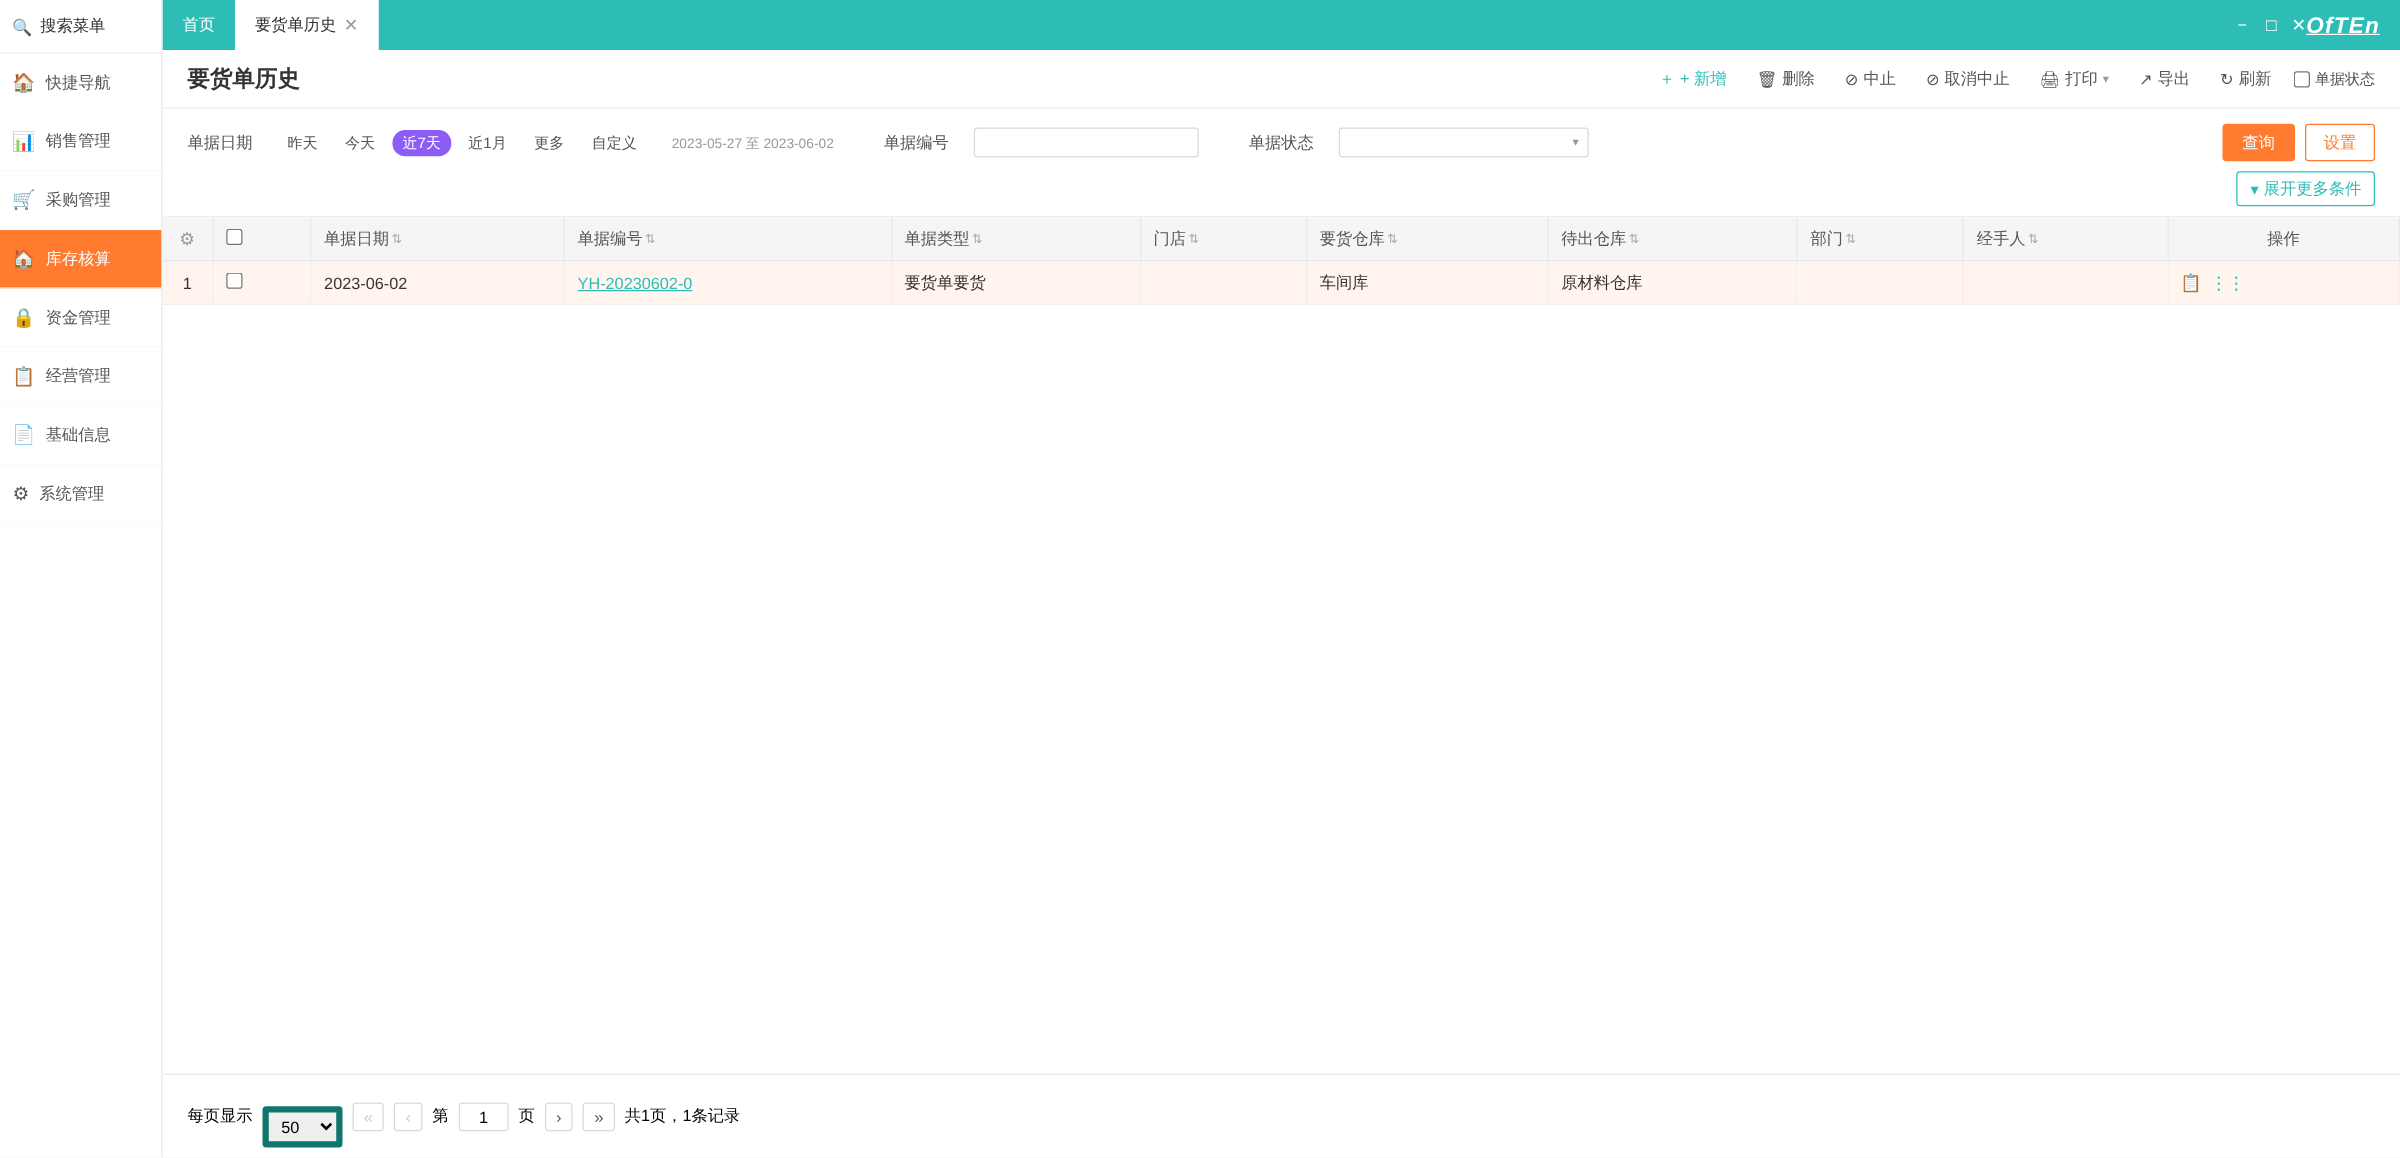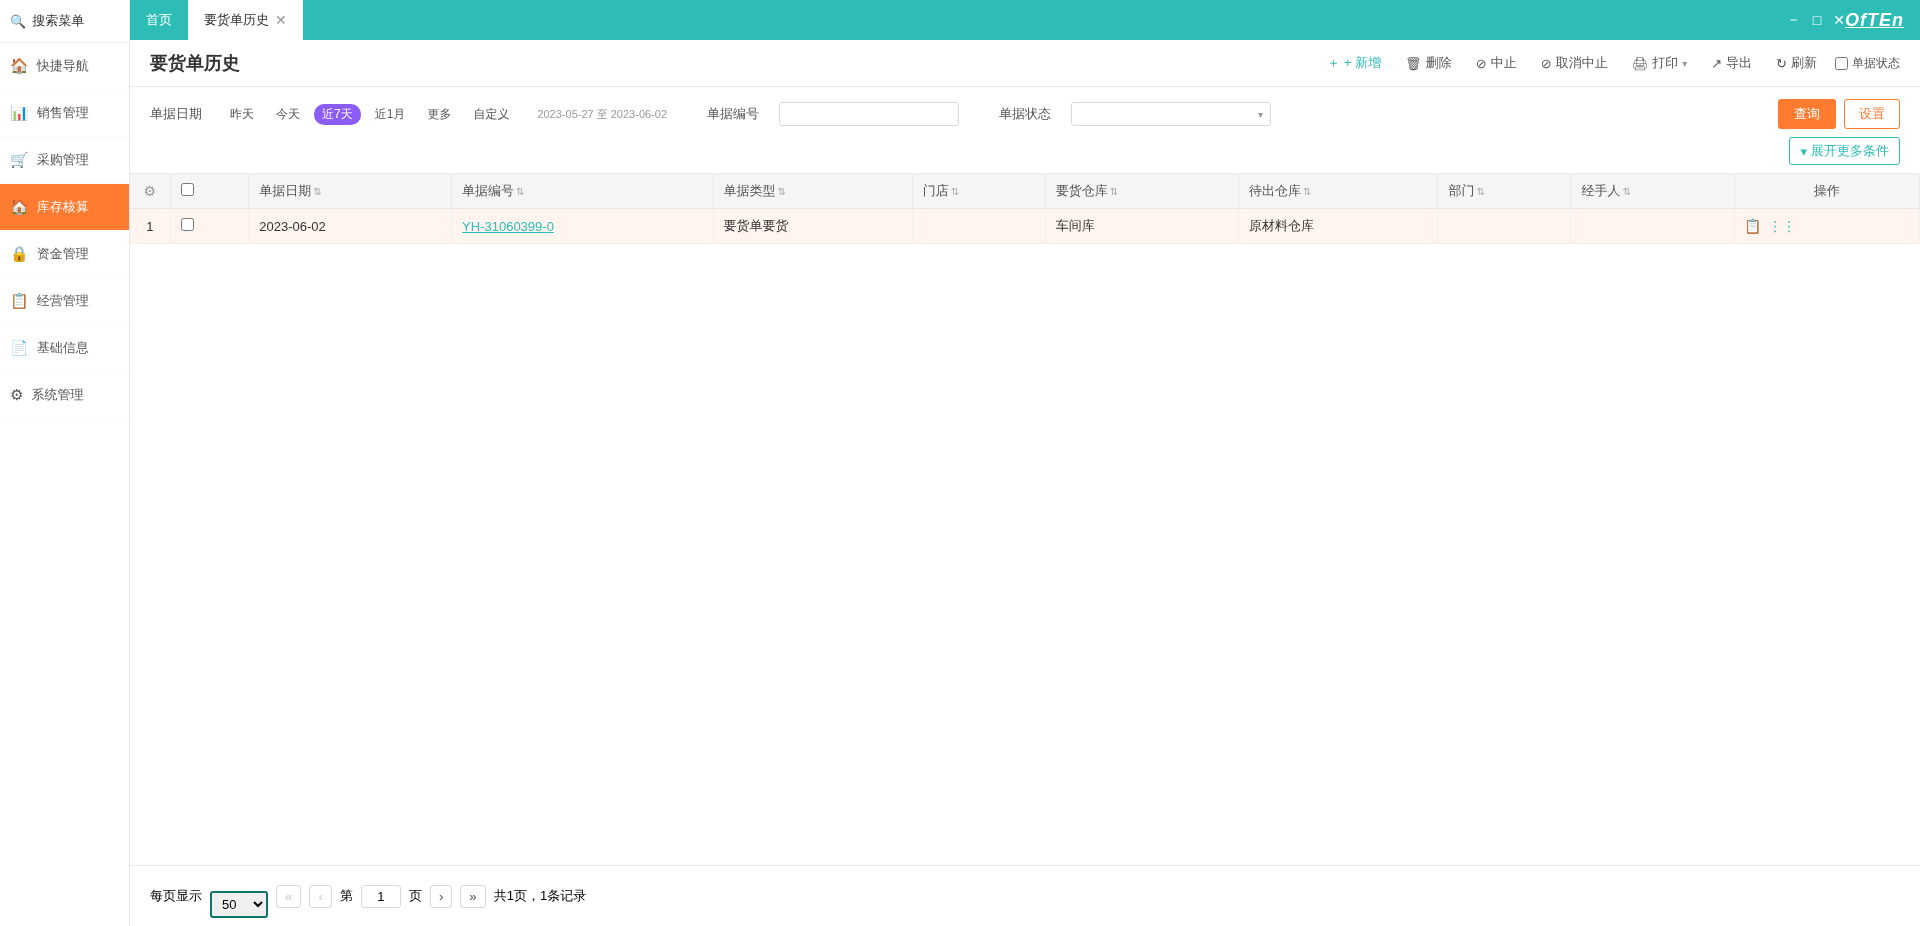--- a/index.html
+++ b/index.html
@@ -315,21 +315,21 @@
     .page-input {
       border: 1px solid #d9d9d9;
       border-radius: 3px;
       padding: 3px 6px;
       width: 40px;
       text-align: center;
       font-size: 13px;
       outline: none;
     }
     .page-select {
-      border: 2px solid #0f766e;
+      border: 5px solid #0f766e;
       border-radius: 3px;
       padding: 3px 6px;
       font-size: 13px;
       outline: none;
       margin-top: 17px;
     }
     .action-icons { display: flex; gap: 6px; }
     .action-icon { cursor: pointer; color: #2dbdb6; font-size: 14px; }
 
     .topbar-brand {
@@ -553,21 +553,21 @@
             </th>
           </tr>
         </thead>
         <tbody id="table-body">
           <tr class="highlighted">
             <td>1</td>
             <td>
               <input type="checkbox" style="">
             </td>
             <td>2023-06-02</td>
-            <td class="link">YH-31060399-0</td>
+            <td class="link">YH-20230602-0</td>
             <td>要货单要货</td>
             <td></td>
             <td>车间库</td>
             <td>原材料仓库</td>
             <td></td>
             <td></td>
             <td>
               <div class="action-icons">
                 <span class="action-icon">📋</span>
                 <span class="action-icon">⋮⋮</span>

